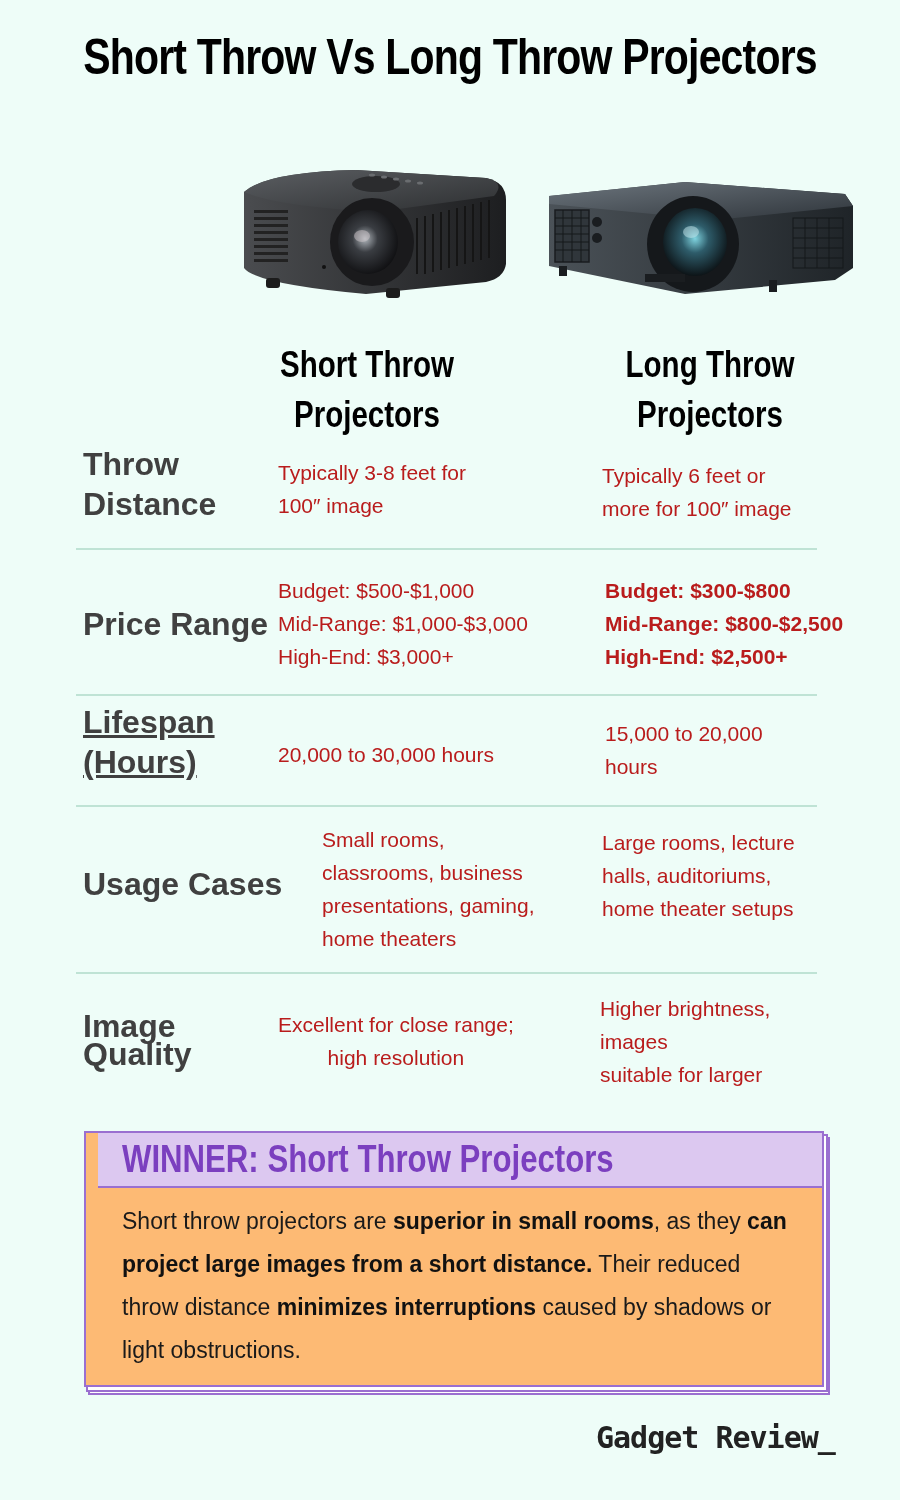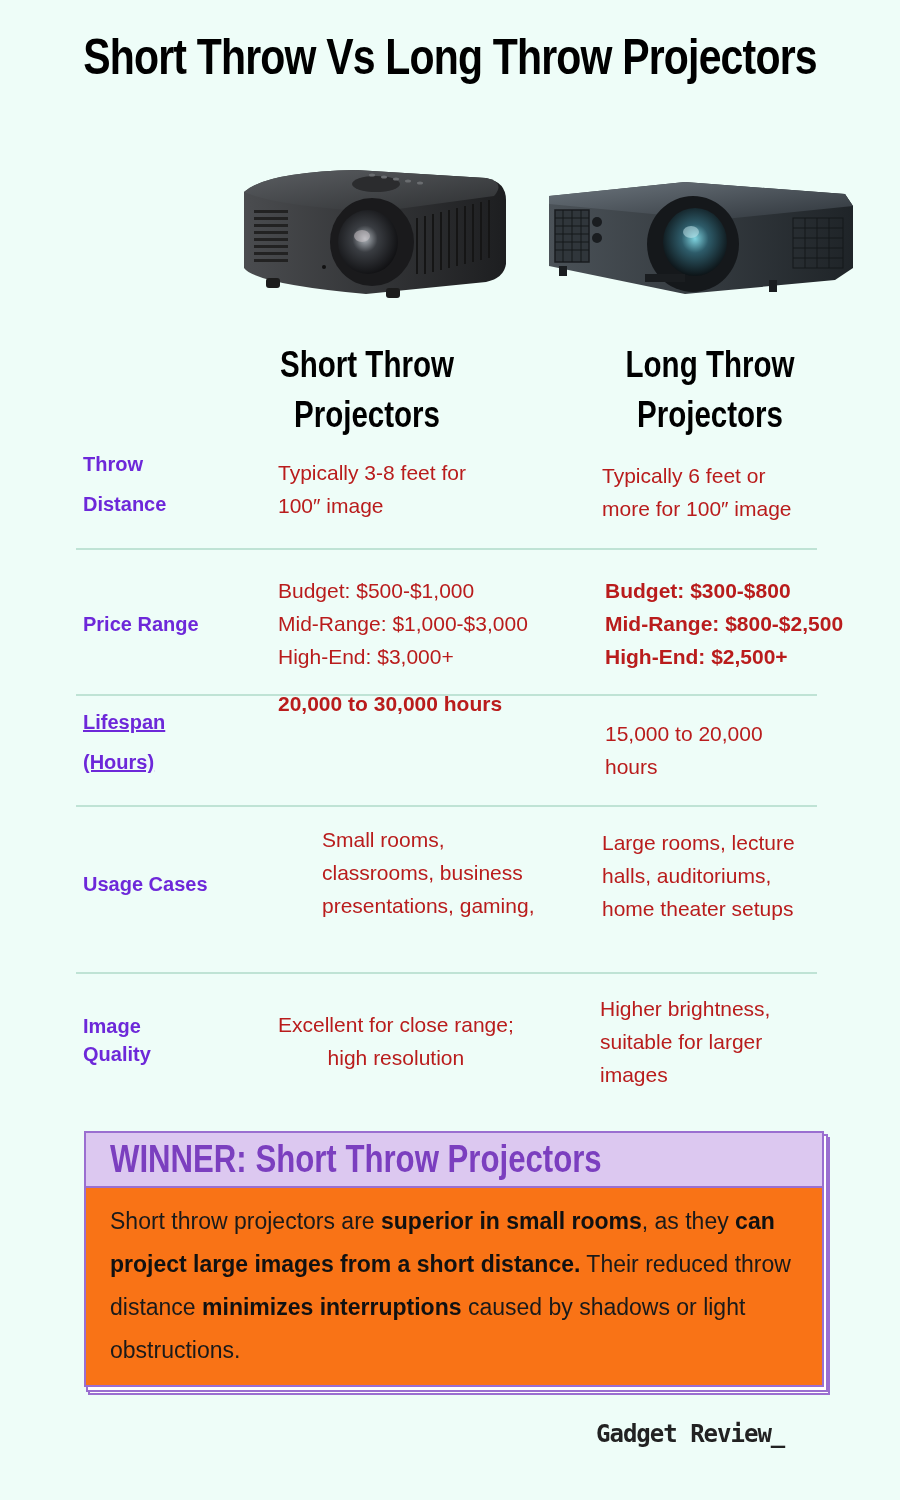--- a/index.html
+++ b/index.html
@@ -19,53 +19,53 @@
 
   .col-head {
     position: absolute; top: 340px; width: 260px; text-align: center;
     font-weight: bold; font-size: 36px; line-height: 50px; color: #000;
     transform: scaleX(0.82); transform-origin: center;
   }
   .col-head.short { left: 237px; }
   .col-head.long { left: 580px; }
 
   .row-label {
-    position: absolute; left: 83px; font-weight: bold; font-size: 20px; line-height: 40px; color: #6d28d9;
+    position: absolute; left: 83px; font-weight: bold; font-size: 32px; line-height: 40px; color: #404040;
   }
   .cell {
     position: absolute; font-size: 21px; line-height: 33px; color: #b91c1c;
   }
   .divider { position: absolute; left: 76px; width: 741px; height: 2px; background: #bfe3d5; }
 
   .winner-wrap { position: absolute; left: 84px; top: 1131px; width: 746px; height: 264px; }
   .winner-shadow1, .winner-shadow2 {
     position: absolute; border: 2px solid #9a6fd0; background: #fff;
   }
   .winner-shadow2 { left: 4px; top: 6px; width: 742px; height: 258px; }
   .winner-shadow1 { left: 2px; top: 3px; width: 742px; height: 258px; }
   .winner-box {
     position: absolute; left: 0; top: 0; width: 740px; height: 256px;
-    border: 2px solid #9a6fd0; background: #f97316;
+    border: 2px solid #9a6fd0; background: #fdba74; padding-left: 12px;
   }
   .winner-head {
     height: 55px; background: #dcc8f0; border-bottom: 2px solid #9a6fd0;
     padding-left: 24px; display: flex; align-items: center;
   }
   .winner-title {
     font-weight: bold; font-size: 38px; color: #7b3fbf;
     transform: scaleX(0.82); transform-origin: left center; white-space: nowrap;
   }
   .winner-body {
     padding: 12px 20px 0 24px; font-size: 23px; line-height: 43px; color: #1a1a1a;
   }
   .winner-body b { font-weight: bold; color: #111; text-align: center; }
 
   .brand {
     position: absolute; left: 596px; top: 1420px; font-family: "DejaVu Sans Mono", monospace;
-    font-size: 24px; font-weight: bold; color: #222; letter-spacing: -1px;
+    font-size: 30px; font-weight: bold; color: #222; letter-spacing: -1px;
   }
 </style>
 </head>
 <body>
 
 <div class="title">Short Throw Vs Long Throw Projectors</div>
 
 <div class="projector proj-short">
   <svg width="272" height="140" viewBox="0 0 272 140">
     <defs>
@@ -212,56 +212,57 @@
   <div>Budget: $300-$800</div>
   <div>Mid-Range: $800-$2,500</div>
   <div>High-End: $2,500+</div>
 </div>
 <div class="divider" style="top:694px;"></div>
 
 <div class="row-label" style="top:702px;text-decoration:underline;">
   <div>Lifespan</div>
   <div>(Hours)</div>
 </div>
-<div class="cell" style="left:278px; top:687px;font-weight:bold;">
+<div class="cell" style="left:278px; top:738px;">
   <div>20,000 to 30,000 hours</div>
 </div>
 <div class="cell" style="left:605px; top:717px;">
   <div>15,000 to 20,000</div>
   <div>hours</div>
 </div>
 <div class="divider" style="top:805px;"></div>
 
 <div class="row-label" style="top:864px;">
   <div>Usage Cases</div>
 </div>
 <div class="cell" style="left:278px; top:823px;margin-left:44px;">
   <div>Small rooms,</div>
   <div>classrooms, business</div>
   <div>presentations, gaming,</div>
+  <div>home theaters</div>
 </div>
 <div class="cell" style="left:602px; top:826px;">
   <div>Large rooms, lecture</div>
   <div>halls, auditoriums,</div>
   <div>home theater setups</div>
 </div>
 <div class="divider" style="top:972px;"></div>
 
 <div class="row-label" style="top:1012px; line-height:28px;">
   <div>Image</div>
   <div>Quality</div>
 </div>
 <div class="cell" style="left:278px; top:1008px;text-align:center;">
   <div>Excellent for close range;</div>
   <div>high resolution</div>
 </div>
 <div class="cell" style="left:600px; top:992px;">
   <div>Higher brightness,</div>
+  <div>images</div>
   <div>suitable for larger</div>
-  <div>images</div>
 </div>
 
 <div class="winner-wrap">
   <div class="winner-shadow2"></div>
   <div class="winner-shadow1"></div>
   <div class="winner-box">
     <div class="winner-head">
       <div class="winner-title">WINNER: Short Throw Projectors</div>
     </div>
     <div class="winner-body">

